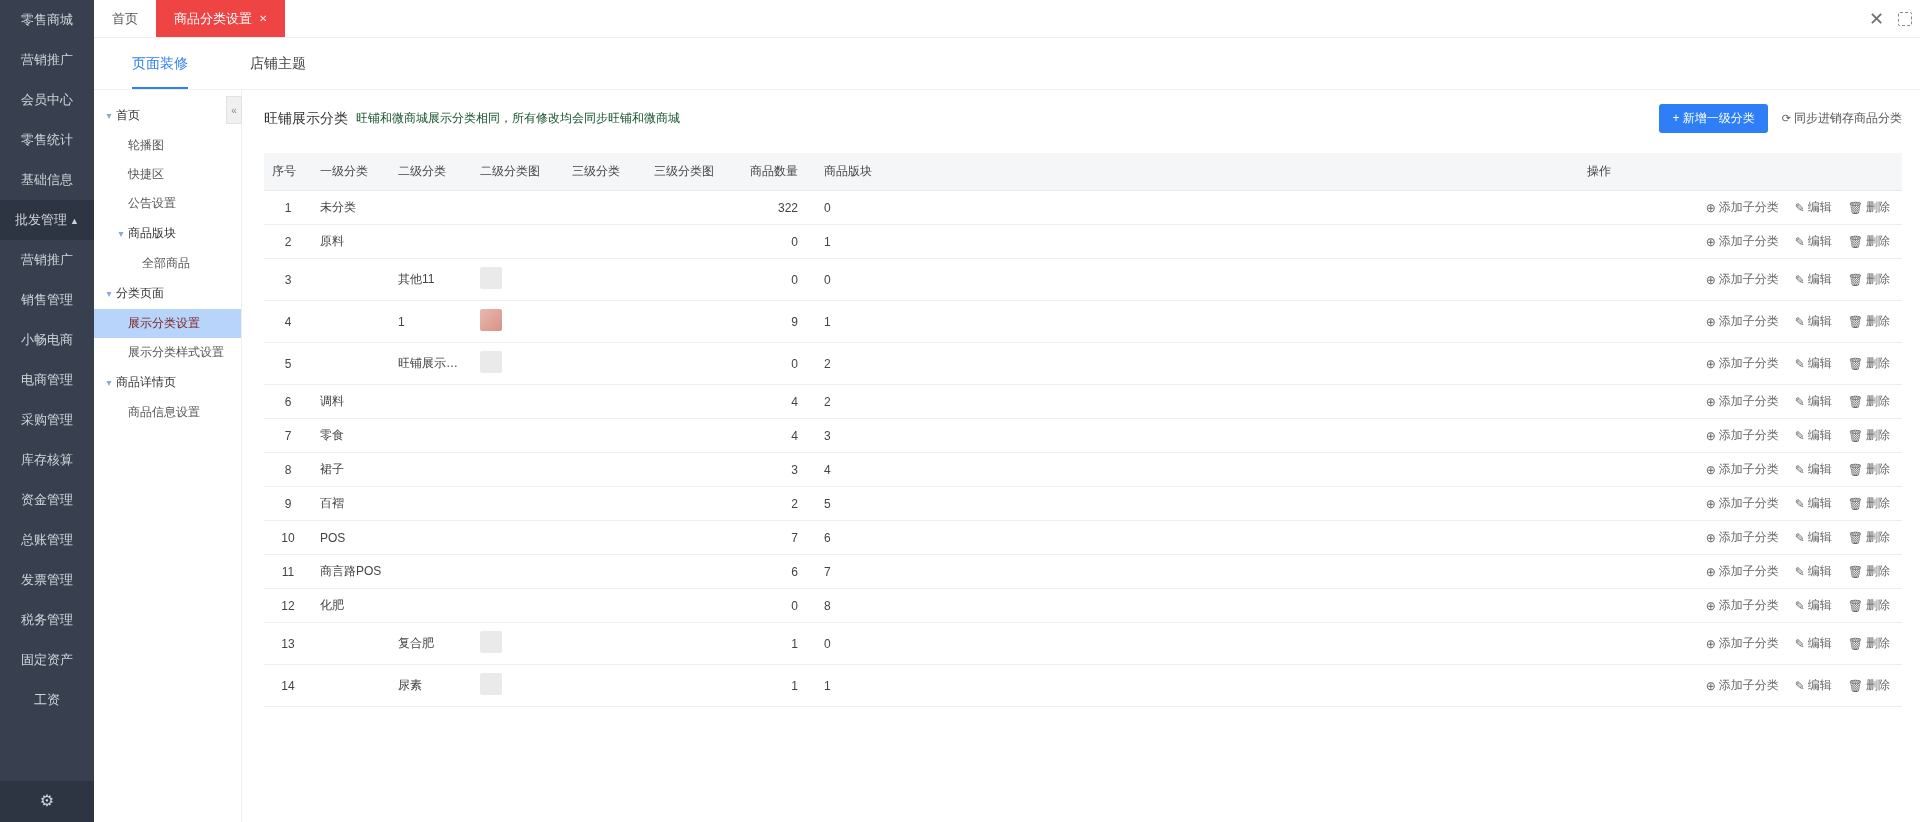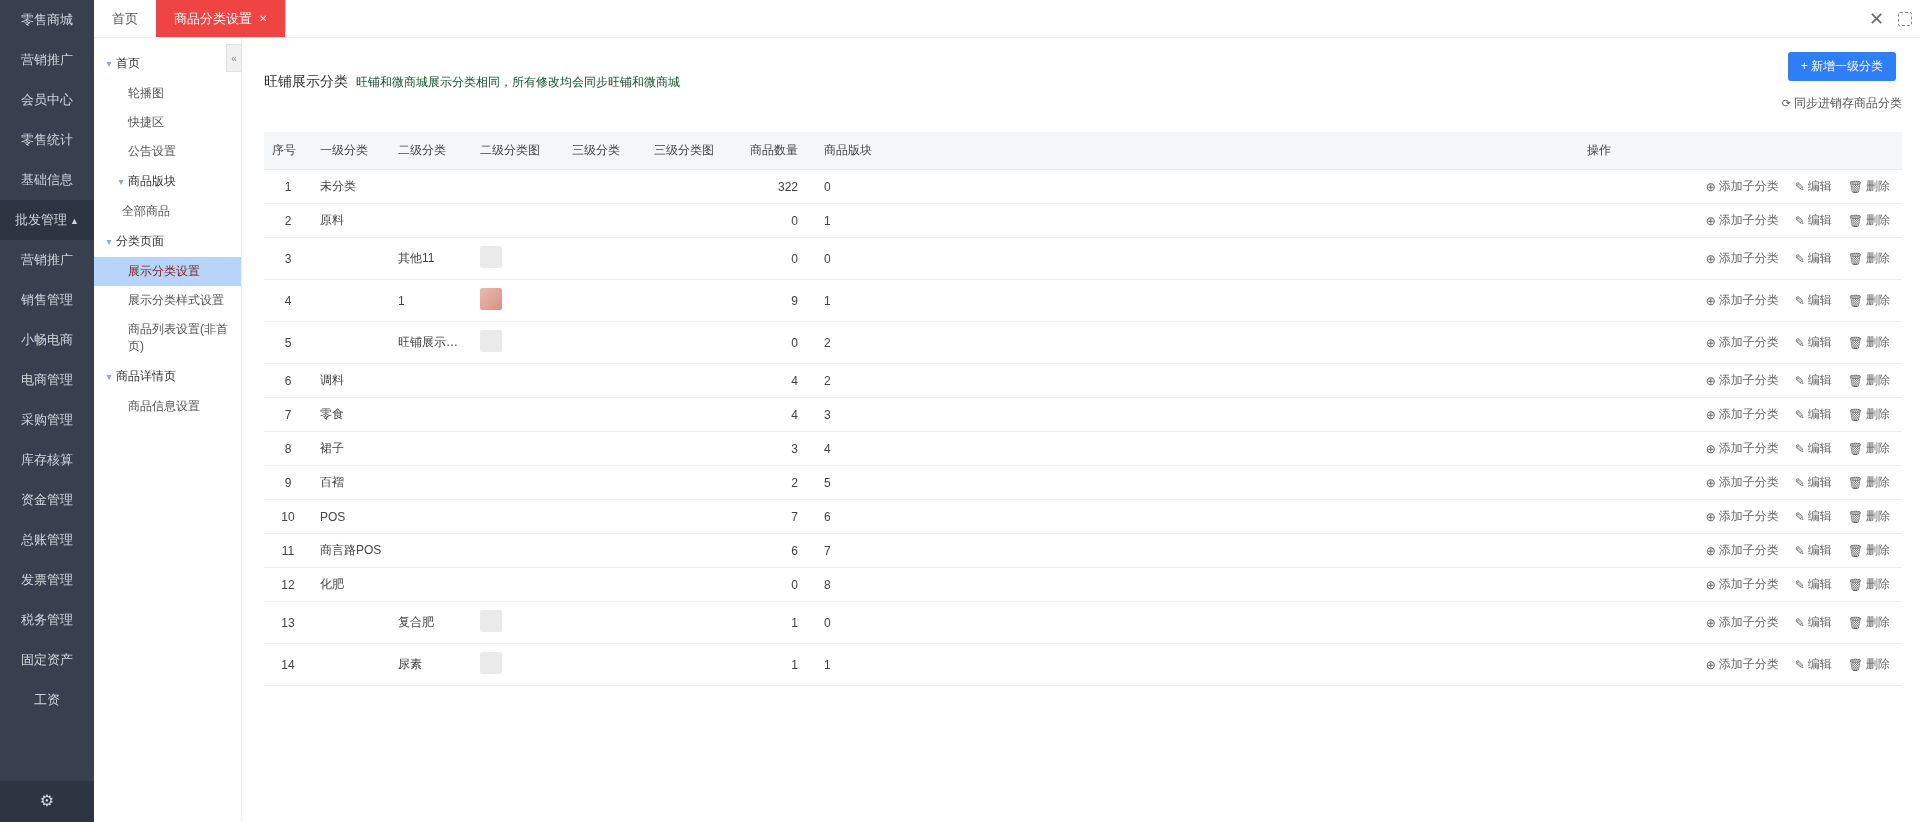--- a/index.html
+++ b/index.html
@@ -35,29 +35,29 @@
     .subtab.active { color: #2d7ef7; }
     .subtab.active::after { content: ""; position: absolute; left: 0; right: 0; bottom: 0; height: 2px; background: #2d7ef7; }
     
     
     .inner-body { flex: 1; display: flex; min-height: 0; background: #f5f6f7; }
     .left-panel { width: 148px; background: #fff; border-right: 1px solid #eee; position: relative; font-size: 12px; padding-top: 10px; }
     .collapse-toggle { position: absolute; top: 6px; right: -1px; width: 16px; height: 28px; background: #f0f0f0; border: 1px solid #e2e2e2; display: flex; align-items: center; justify-content: center; cursor: pointer; color: #888; font-size: 10px; }
     .lp-group-title { display: flex; align-items: center; padding: 7px 8px 7px 10px; color: #333; cursor: pointer; }
     .lp-group-title .tri { width: 10px; text-align: center; margin-right: 2px; color: #8da8d6; font-size: 10px; }
     .lp-item { padding: 6px 0 6px 34px; color: #555; cursor: pointer; }
-    .lp-item.sub { padding-left: 28px; }
+    .lp-item.sub { padding-left: 48px; }
     .lp-item.active { background: #b7d4fb; color: #7f1d1d; }
     
     
     .main { flex: 1; padding: 14px 18px 10px 22px; display: flex; flex-direction: column; min-width: 0; background: #fff; margin: 0 0 0 0; overflow-y: auto; }
     .main-header { display: flex; align-items: center; margin-bottom: 20px; gap: 8px; flex-wrap: nowrap; }
     .main-title { font-size: 14px; color: #333; }
     .main-note { color: #14532d; font-size: 12px; }
-    .main-header-right { margin-left: auto; display: flex; align-items: center; gap: 14px; flex-direction: column; }
+    .main-header-right { margin-left: auto; display: flex; align-items: center; gap: 14px; }
     .btn-primary { background: #2d7ef7; color: #fff; padding: 6px 13px; border-radius: 3px; cursor: pointer; display: flex; align-items: center; gap: 2px; font-size: 12px; }
     .sync-link { color: #555; display: flex; align-items: center; gap: 3px; cursor: pointer; font-size: 12px; }
     .sync-link .ic { font-size: 11px; }
     
     
     table.data { width: 100%; border-collapse: collapse; font-size: 12px; table-layout: fixed; }
     .data th { background: #f5f6f8; color: #444; font-weight: normal; text-align: left; padding: 10px 8px; border-bottom: 1px solid #e9e9e9; }
     .data td { padding: 8px 8px; border-bottom: 1px solid #eee; color: #444; white-space: nowrap; overflow: hidden; text-overflow: ellipsis; }
     .data td.center, .data th.center { text-align: center; }
     .img-thumb { width: 22px; height: 22px; background: #eee; border-radius: 2px; display: inline-block; }
@@ -112,20 +112,28 @@
         <span>商品分类设置</span>
         <span class="tab-close">✕</span>
       </div>
       <div class="tabs-right">
         <span class="close-all-icon">✕</span>
         <span class="fullscreen-icon"></span>
       </div>
     </div>
 
     <div class="inner">
+      <div class="subtab-bar">
+        <div class="subtab active">
+          <span>页面装修</span>
+        </div>
+        <div class="subtab">
+          <span>店铺主题</span>
+        </div>
+      </div>
 
       <div class="inner-body">
 
         <div class="left-panel">
           <div class="collapse-toggle">
             <span>«</span>
           </div>
           <div id="left-panel-groups">
               <div class="lp-group-title">
                 <span class="tri">▾</span>
@@ -138,21 +146,20 @@
                 <span class="tri">▾</span>
                 <span>商品版块</span>
               </div>
               <div class="lp-item sub">全部商品</div>
               <div class="lp-group-title">
                 <span class="tri">▾</span>
                 <span>分类页面</span>
               </div>
               <div class="lp-item active">展示分类设置</div>
               <div class="lp-item">展示分类样式设置</div>
-              <div class="lp-item">商品列表设置(非首页)</div>
               <div class="lp-group-title">
                 <span class="tri">▾</span>
                 <span>商品详情页</span>
               </div>
               <div class="lp-item">商品信息设置</div>
             </div>
         </div>
 
         <div class="main">
           <div class="main-header">

